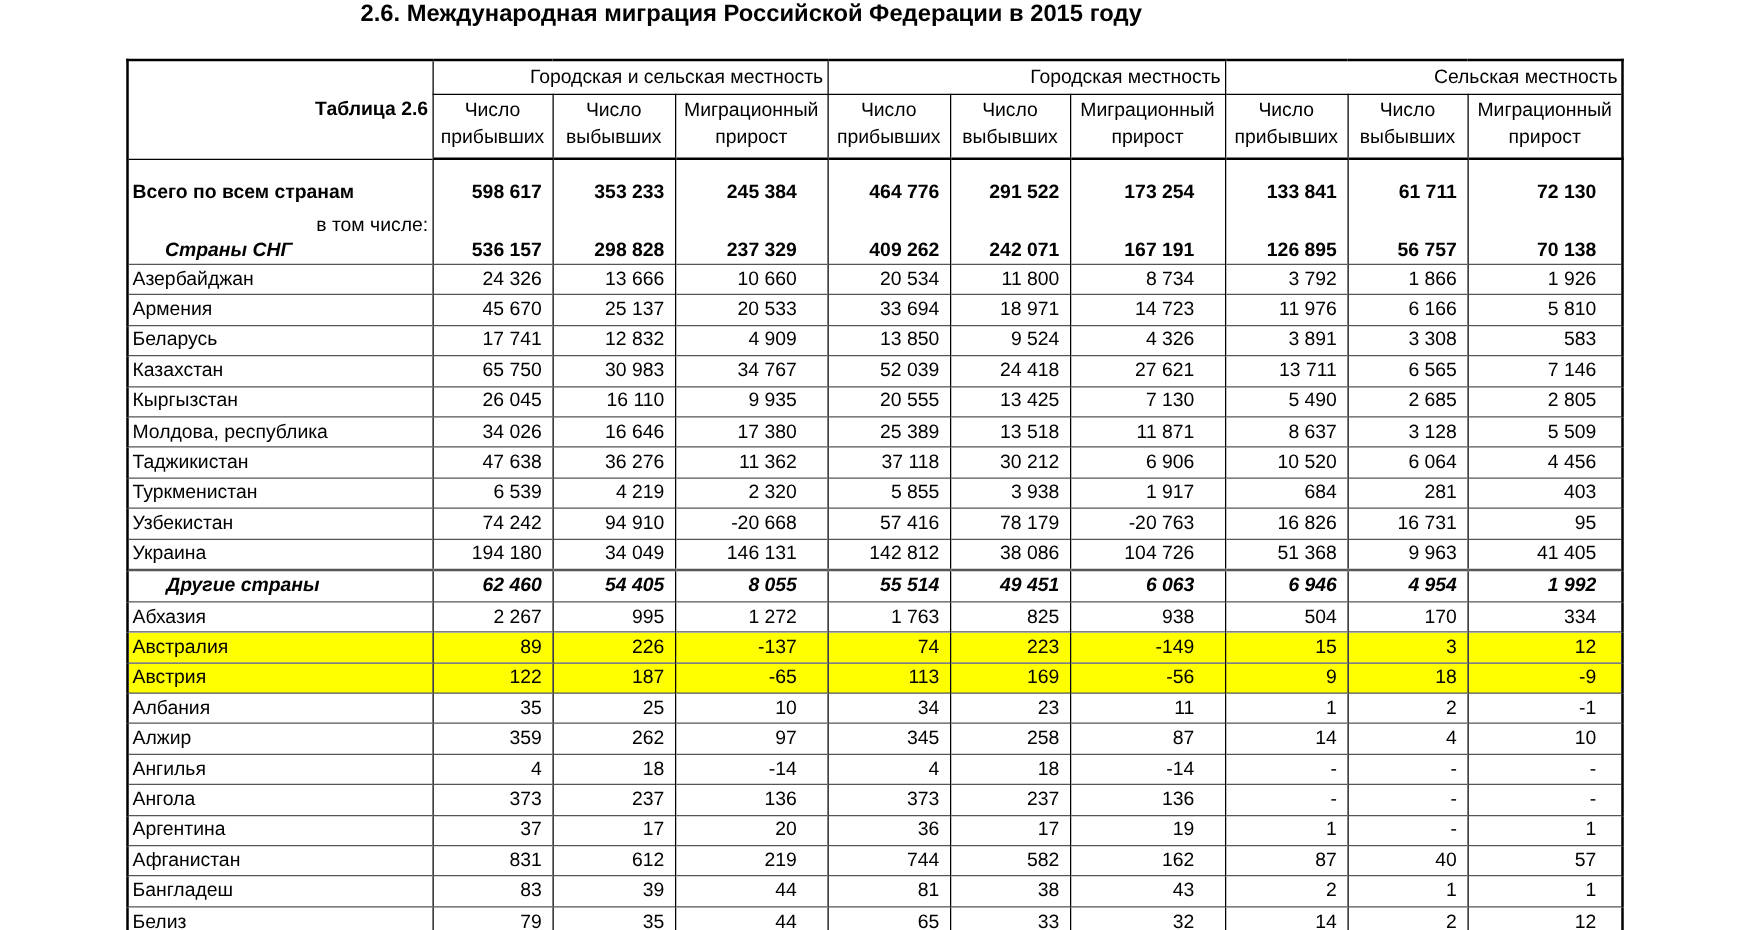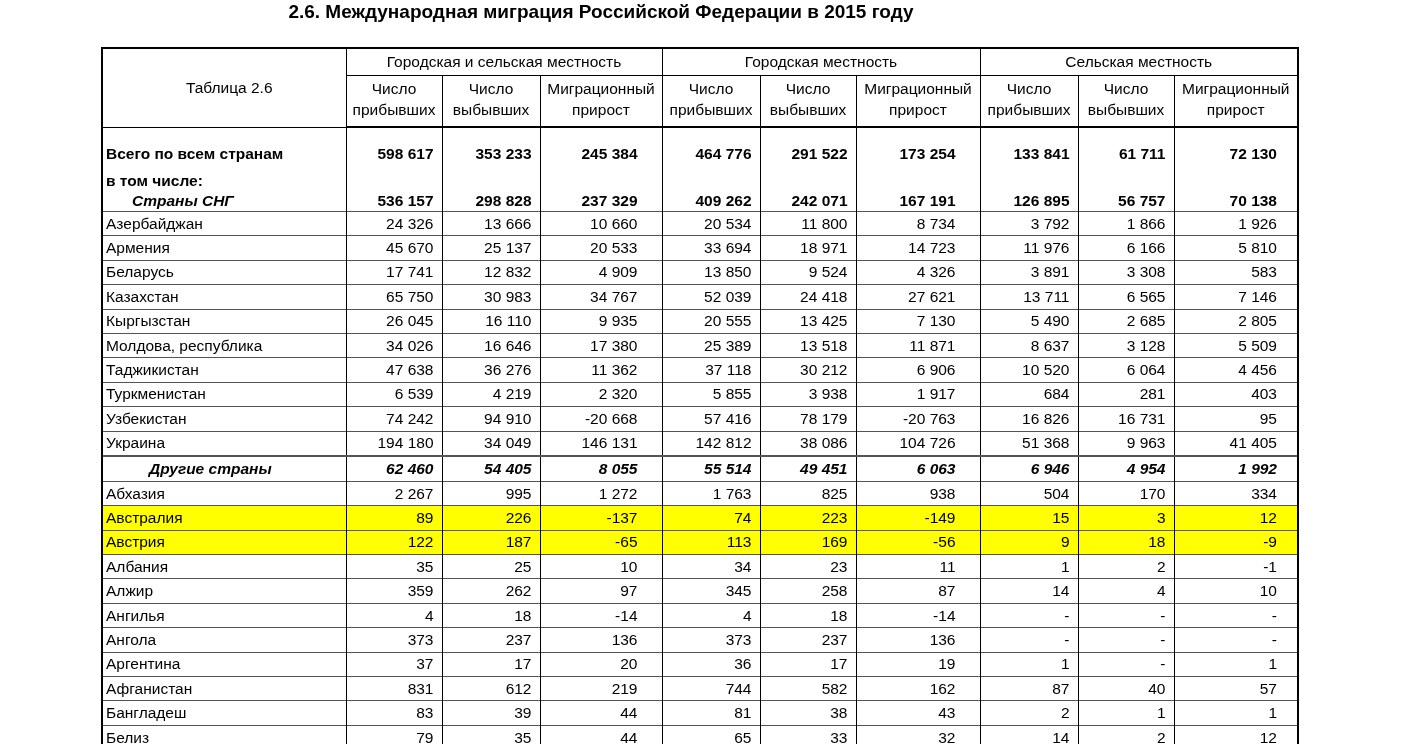--- a/index.html
+++ b/index.html
@@ -4,33 +4,33 @@
 <style>
   html, body { margin: 0; padding: 0; background: #ffffff; }
   body { width: 1401px; height: 744px; overflow: hidden; position: relative;
          font-family: "Liberation Sans", sans-serif; color: #000; }
   .title { position: absolute; left: 0; top: 0; width: 1202px; text-align: center;
            font-weight: bold; font-size: 19px; line-height: 26px; top: -1px; }
   table.mig { position: absolute; left: 101px; top: 47px; border-collapse: collapse;
               table-layout: fixed; font-size: 15.5px; }
   table.mig td { padding: 0 3px; white-space: nowrap; overflow: hidden; height: 23.4px; line-height: 20px;
                  border-left: 1.5px solid #000; border-right: 1.5px solid #000; }
-  table.mig tr.hdr1 td { height: 26px; border-top: 2.5px solid #000; border-bottom: 1px solid #000; text-align: center; }
+  table.mig tr.hdr1 td { height: 26px; border-top: 2.5px solid #000; border-bottom: 1px solid #000; text-align: right; }
   table.mig tr.hdr2 td { height: 48px; line-height: 21px; text-align: center; border-bottom: 2.5px solid #000; vertical-align: top; padding-top: 2px; }
   table.mig td.corner { border-top: 2.5px solid #000; border-bottom: 2.5px solid #000; border-left: 2.5px solid #000;
-                        font-weight: normal; text-align: left; vertical-align: middle; padding-left: 13px; margin-left: 32px; }
+                        font-weight: bold; text-align: left; vertical-align: middle; padding-left: 13px; margin-left: 32px; }
   table.mig tr.total td { height: 36px; vertical-align: bottom; font-weight: bold; border-bottom: none; }
   table.mig tr.sub td { height: 47px; vertical-align: bottom; }
   table.mig tr.sub td.lbl { font-weight: normal; }
-  table.mig tr.sub .subtitle { display: block; text-align: left; font-style: normal; font-weight: bold; }
+  table.mig tr.sub .subtitle { display: block; text-align: right; font-style: normal; font-weight: normal; }
   table.mig tr.sub .grp { display: block; font-weight: bold; font-style: italic; padding-left: 26px; }
   table.mig tr.sub td.num { font-weight: bold; }
   table.mig tr.row td { border-top: 1px solid #555; }
   table.mig tr.grp-row td { border-top: 2px solid #555; font-weight: bold; font-style: italic; height: 24px; }
-  table.mig tr.grp-row td.lbl { padding-left: 46px; font-style: italic; }
+  table.mig tr.grp-row td.lbl { padding-left: 30px; font-style: italic; }
   table.mig tr.hl td { background: #ffff00; }
   table.mig td.lbl { text-align: left; border-left: 2.5px solid #000; margin-left: 48px; }
   table.mig td.num { text-align: right; padding-right: 8px; }
   table.mig td.last { border-right: 2.5px solid #000; padding-right: 20px; }
   table.mig td.gmid { padding-right: 24px; }
 </style>
 </head>
 <body>
 
 <div class="title">2.6. Международная миграция Российской Федерации в 2015 году</div>

